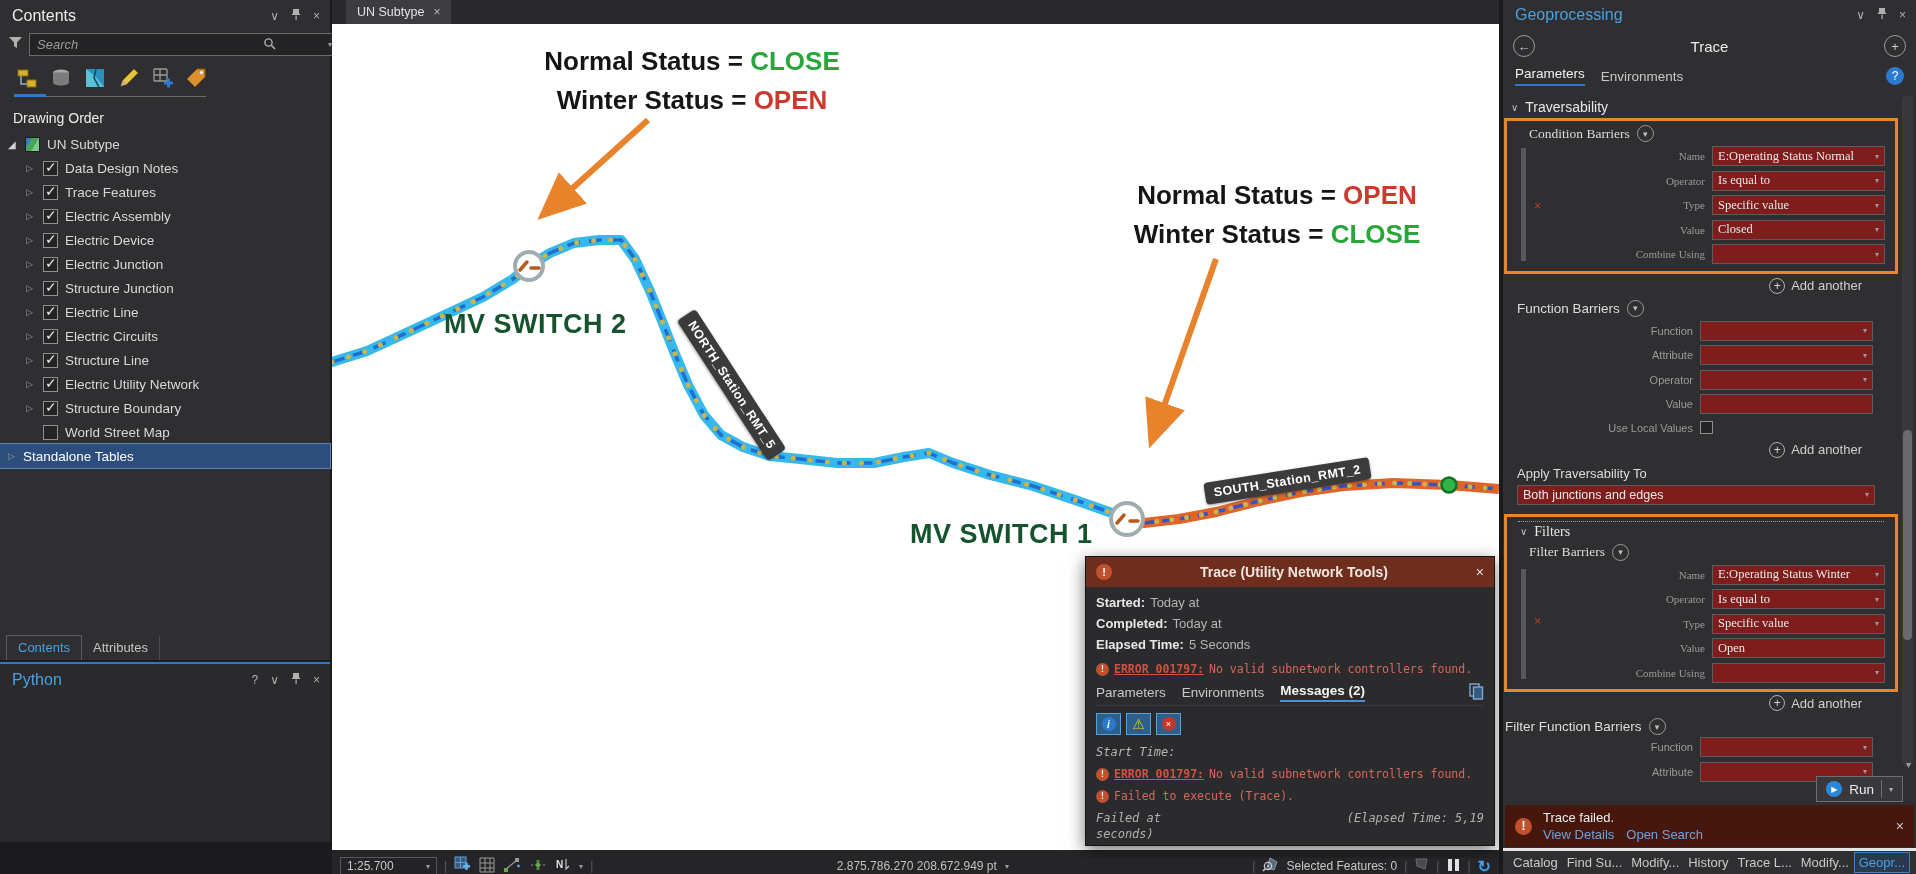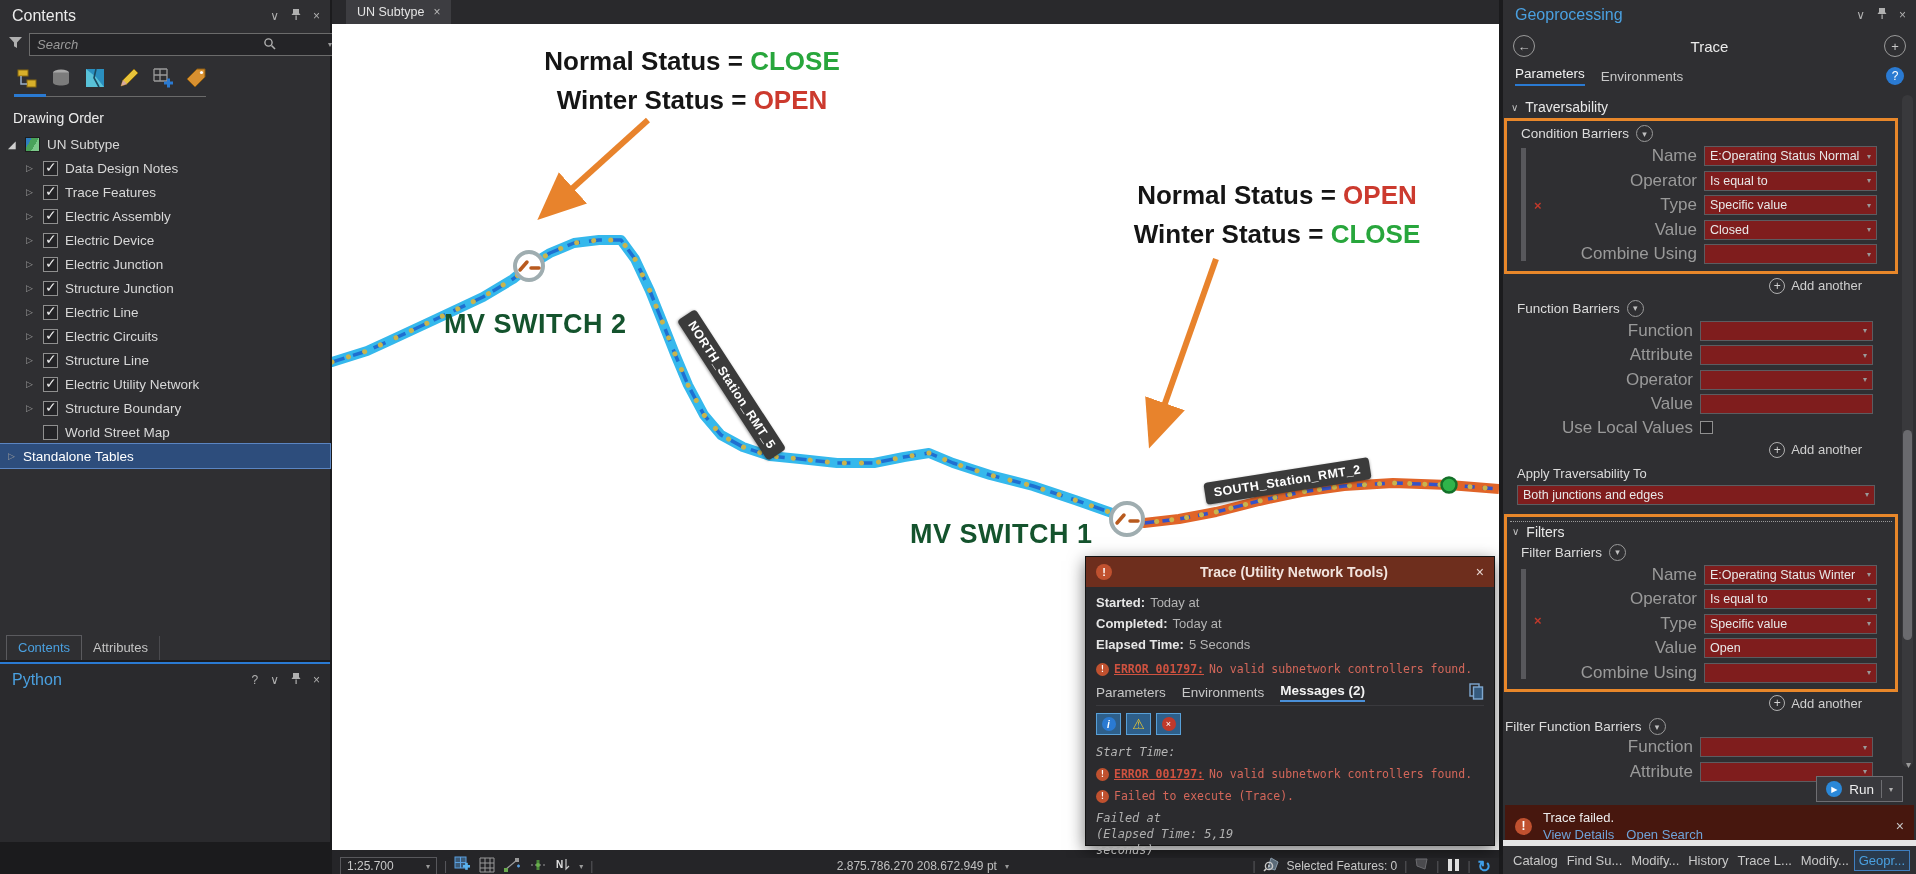--- a/index.html
+++ b/index.html
@@ -81,25 +81,25 @@
   .td-tab.active { color:#f2f2f2; font-weight:bold; border-bottom:2px solid #4a90d9; padding-bottom:2px; }
   .copy-btn { margin-left:auto; }
   .msg-btns { display:flex; gap:5px; margin:7px 0 6px; }
   .msg-btn { width:25px; height:22px; background:#2e5f8a; border:1px solid #58a0d8; display:flex; align-items:center; justify-content:center; }
   .mb-info { width:14px; height:14px; border-radius:50%; background:#2a7ad2; color:#fff; font-size:10px; font-style:italic; font-weight:bold;
     display:flex; align-items:center; justify-content:center; }
   .mb-warn { color:#e8c832; font-size:14px; }
   .mb-err { width:14px; height:14px; border-radius:50%; background:#c0392b; color:#fff; font-size:9px;
     display:flex; align-items:center; justify-content:center; }
   .start-time { font-style:italic; color:#b5b5b5; font-size:12px; height:22px; display:flex; align-items:center; }
-  .failed-row { display:flex; justify-content:space-between; font-style:italic; color:#b0b0b0; font-size:12px; line-height:16px; margin-top:3px;flex-direction:column; }
+  .failed-row { display:flex; justify-content:space-between; font-style:italic; color:#b0b0b0; font-size:12px; line-height:16px; margin-top:3px; }
 
   
   .statusbar { position:absolute; bottom:0; left:0; width:100%; height:16px; background:#252528; display:flex; align-items:center;
-    padding:0 8px; gap:7px; font-size:12px; color:#c8c8c8; }
+    padding:0 8px; gap:7px; font-size:12px; color:#c8c8c8;justify-content:flex-end; }
   .scale-box { width:97px; height:19px; background:#242427; border:1px solid #58585c; display:flex; align-items:center; padding:0 6px; flex:none; }
   .scale-box .chev { margin-left:auto; font-size:8px; color:#9a9a9a; }
   .sb-sep { color:#5a5a5e; }
   .sb-icons { display:flex; gap:8px; align-items:center; }
   .spacer { flex:1; }
   .coords { display:flex; gap:8px; align-items:center; color:#c0c0c0; }
   .pause-icon span { display:inline-block; width:4px; height:12px; background:#e0e0e0; margin:0 1.5px; }
   .refresh-icon { color:#3f9ee8; font-size:16px; font-weight:bold; }
 
   
@@ -110,28 +110,28 @@
   .circle-btn { width:22px; height:22px; border:1.5px solid #9a9a9a; border-radius:50%; display:flex; align-items:center;
     justify-content:center; color:#c8c8c8; font-size:13px; flex:none; }
   .geo-tool-title { flex:1; text-align:center; font-size:15px; color:#ececec; }
   .geo-tabs { display:flex; gap:16px; padding:0 12px; height:28px; align-items:center; font-size:13.5px; color:#c8c8c8; }
   .geo-tab.active { color:#f2f2f2; border-bottom:2px solid #2a7ad2; padding-bottom:3px; }
   .help-btn { margin-left:auto; width:18px; height:18px; border-radius:50%; background:#2a7ad2; color:#fff; font-size:12px;
     display:flex; align-items:center; justify-content:center; }
   .geo-content { position:relative; padding-right:18px; }
   .sec-header { display:flex; align-items:center; gap:7px; padding:9px 0 3px 8px; color:#e8e8e8; font-size:14px; }
   .sec-chev { font-size:10px; color:#c0c0c0; }
-  .orange-box { border:3px solid #e8872a; margin-left:1px; position:relative; padding:2px 0 4px; }
+  .orange-box { border:3px solid #e8872a; margin-left:1px; position:relative; padding:2px 8px 4px;font-family:Liberation Serif, serif; }
   .box-title { display:flex; align-items:center; gap:7px; padding:2px 0 2px 14px; color:#dcdcdc; font-size:13.5px; height:21px; }
   .chev-circle { width:17px; height:17px; border:1px solid #9a9a9a; border-radius:50%; font-size:9px; color:#c0c0c0;
     display:flex; align-items:center; justify-content:center; }
   .groupbar { position:absolute; left:14px; top:27px; bottom:10px; width:5px; background:#58585c; }
   .del-x { position:absolute; left:27px; top:50%; margin-top:2px; color:#c0392b; font-weight:bold; font-size:13px; }
   .frow { display:flex; align-items:center; height:24.5px; }
-  .flabel { width:197px; text-align:right; padding-right:7px; color:#9a9a9a; font-size:17px; flex:none; }
+  .flabel { width:197px; text-align:right; padding-right:7px; color:#9a9a9a; font-size:11px; flex:none; }
   .fctl { width:173px; height:20px; background:#7f1d1d; border:1px solid #5c5c60; display:flex; align-items:center;
     padding:0 5px; font-size:12.5px; color:#e8e8e8; flex:none; }
   .fctl .chev { margin-left:auto; color:#9a9a9a; font-size:8px; }
   .add-row { display:flex; justify-content:flex-end; align-items:center; gap:6px; height:24px; padding-right:36px; color:#cfcfcf; font-size:13px; }
   .plus-circle { width:16px; height:16px; border-radius:50%; border:1px solid #b0b0b0; display:flex; align-items:center;
     justify-content:center; font-size:12px; color:#d4d4d4; }
   .cb-small { width:13px; height:13px; border:1px solid #8f8f8f; background:#242427; flex:none; }
   .apply-label { padding:5px 0 3px 14px; color:#dcdcdc; font-size:13px; }
   .apply-select { margin-left:14px; width:358px; }
   .dotted-top { border-top:1px dotted #9a9a9a; margin:2px 3px 0; }
@@ -146,22 +146,22 @@
     display:flex; align-items:center; justify-content:center; }
   .run-div { width:1px; height:18px; background:#6e6e72; }
   .notif { position:absolute; left:2px; right:2px; bottom:27px; height:42px; background:#47170e; display:flex; align-items:center;
     padding:0 10px; gap:11px; }
   .notif-icon { width:17px; height:17px; border-radius:50%; background:#c0512f; color:#fff; display:flex; align-items:center;
     justify-content:center; font-weight:bold; font-size:12px; flex:none; }
   .notif-main { display:flex; flex-direction:column; gap:2px; }
   .notif-text { font-size:13px; color:#ececec; }
   .notif-links { display:flex; gap:12px; color:#6fa3d8; font-size:13px; }
   .notif-close { margin-left:auto; color:#c8c8c8; font-size:14px; }
-  .dock-tabs { position:absolute; left:0; right:0; bottom:0; height:34px; display:flex; align-items:center;
-    justify-content:space-between; padding:0 6px; background:#2f2f32; border-top:6px solid #e5e5e5; font-size:13px; color:#c8c8c8; }
+  .dock-tabs { position:absolute; left:0; right:0; bottom:0; height:26px; display:flex; align-items:center;
+    justify-content:space-between; padding:0 6px; background:#2f2f32; border-top:3px solid #e5e5e5; font-size:13px; color:#c8c8c8; }
   .dock-tab { padding:2px 4px; white-space:nowrap; }
   .dock-tab.active { color:#4aa0e0; border:1px solid #3f7fc0; background:#2a3a4c; }
 </style>
 </head>
 <body>
 
 <div id="contents-panel" class="abs">
   <div class="panel-header">
     <span>Contents</span>
     <span class="win-icons">

